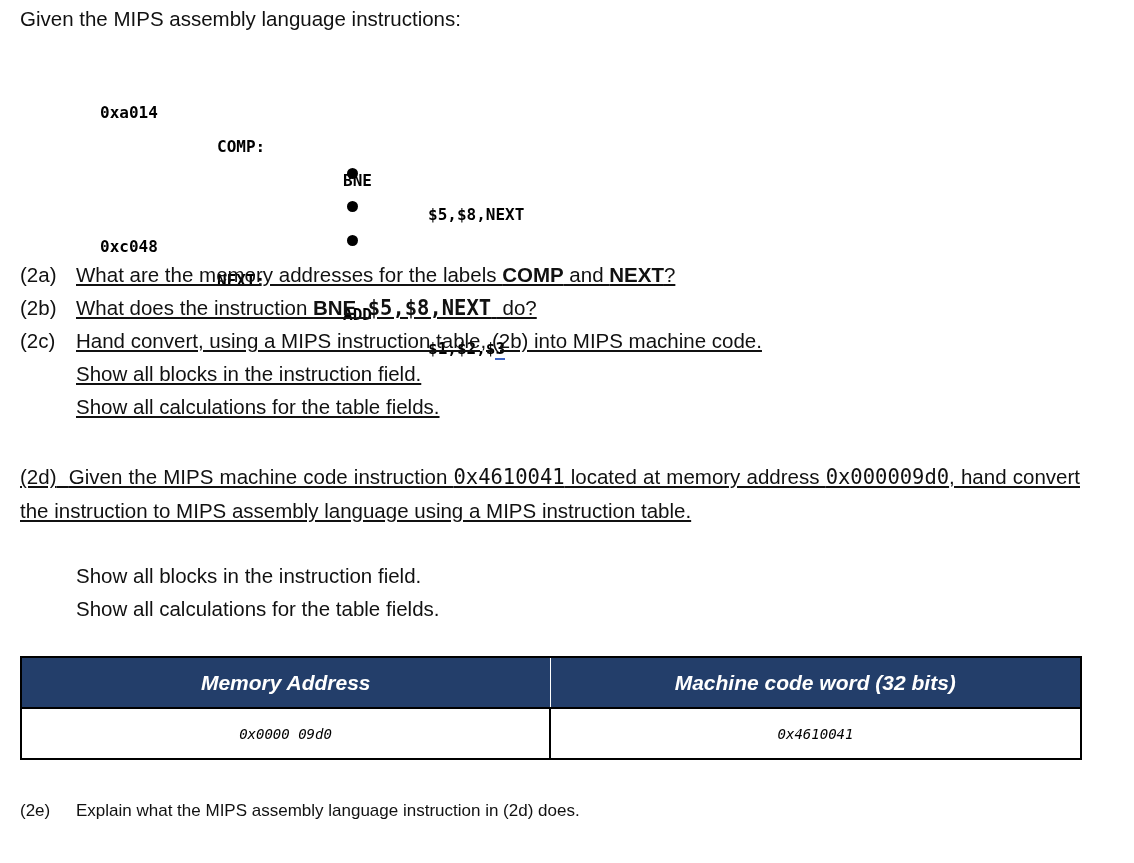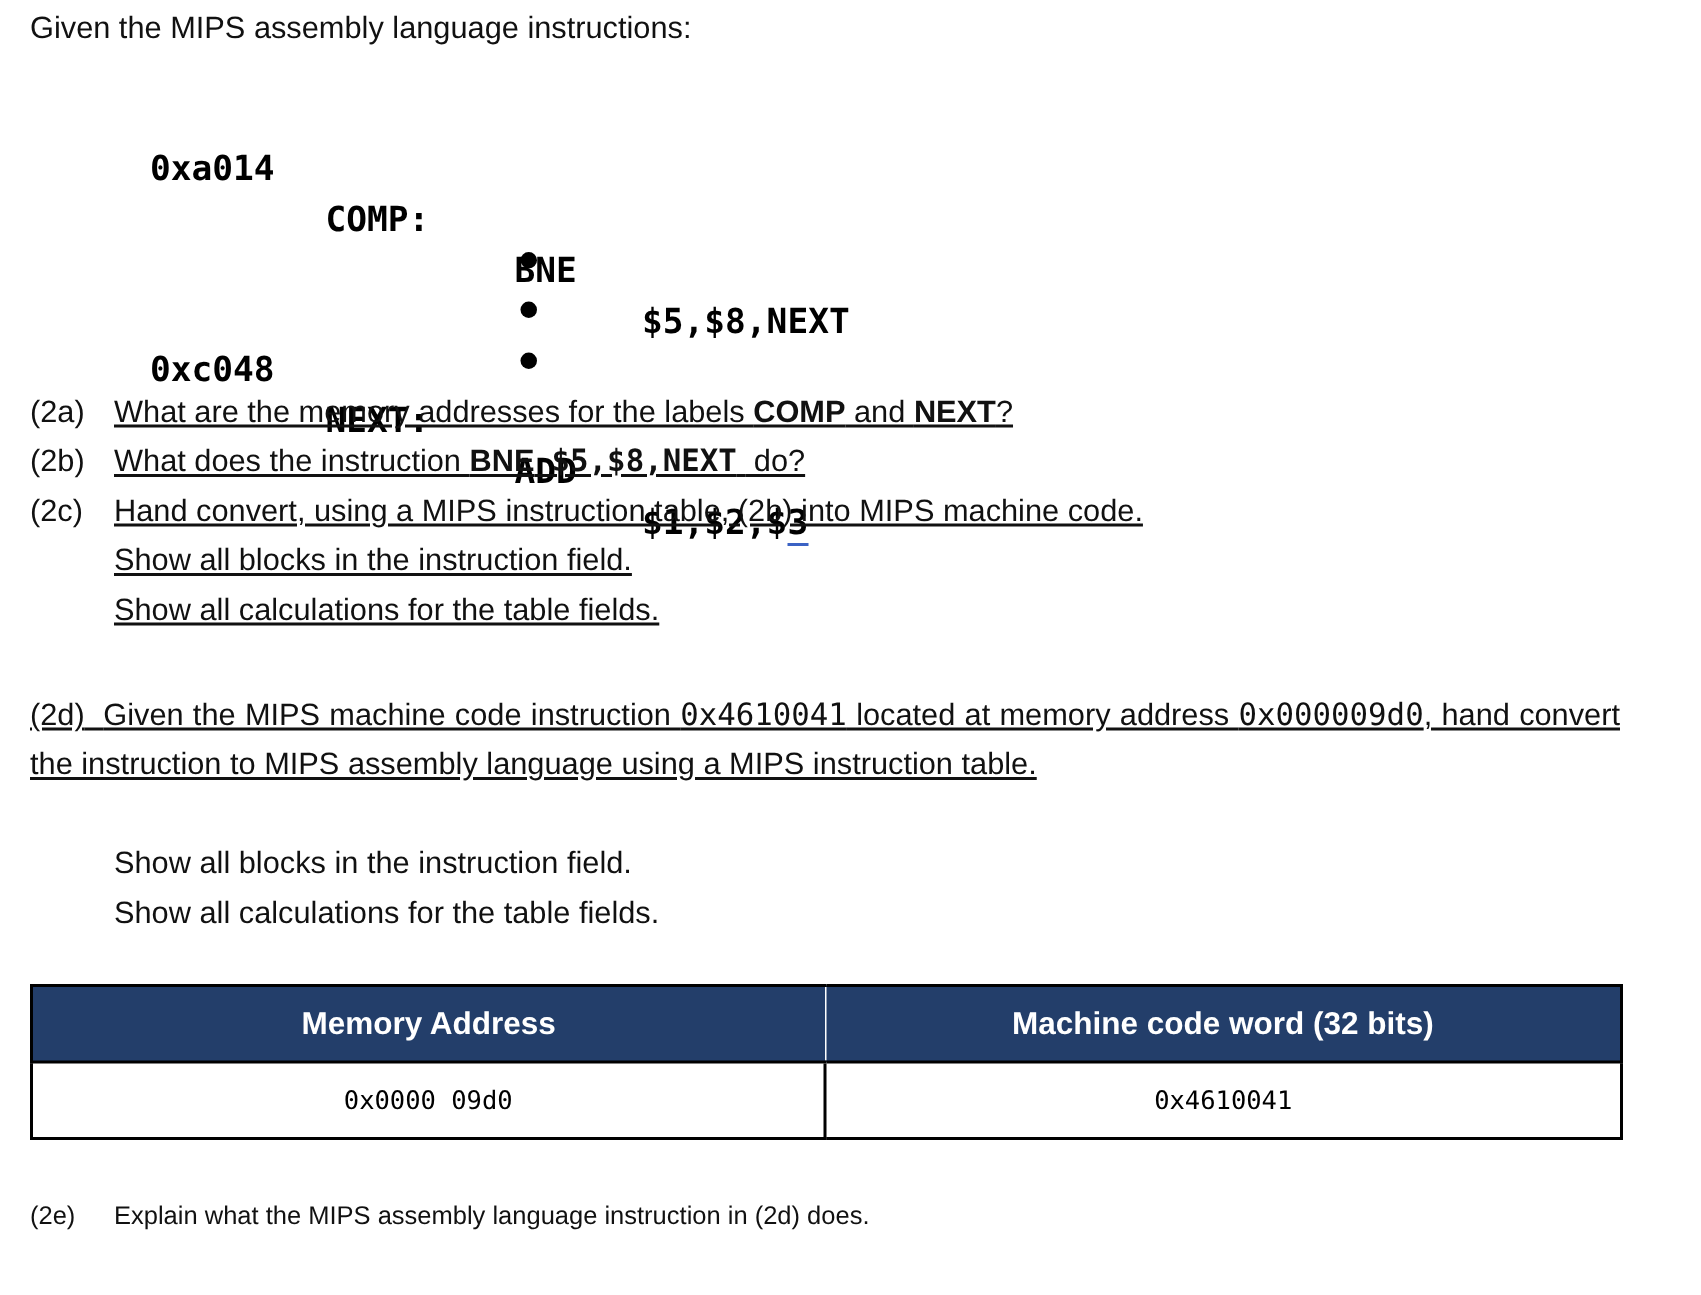--- a/index.html
+++ b/index.html
@@ -48,21 +48,21 @@
     width: 1134px;
     height: 172px;
   }
   .code-row {
     position: absolute;
     left: 0;
     width: 1134px;
     height: 34px;
     font-family: "DejaVu Sans Mono", monospace;
     font-weight: bold;
-    font-size: 23px;
+    font-size: 16px;
     line-height: 34px;
     color: #000000;
     white-space: pre;
   }
   .code-row .col-addr {
     position: absolute;
     left: 100px;
   }
   .code-row .col-label {
     position: absolute;
@@ -154,39 +154,40 @@
     width: 1060px;
     border-collapse: collapse;
     table-layout: fixed;
   }
   #answer-table th,
   #answer-table td {
     height: 49px;
     text-align: center;
     vertical-align: middle;
     padding: 0;
+    font-style: italic;
   }
   #answer-table th {
     background: #233E6A;
     color: #ffffff;
     font-family: "Liberation Sans", sans-serif;
     font-weight: bold;
     font-size: 21px;
     border-top: 2px solid #000000;
     border-bottom: 2px solid #000000;
     border-left: 2px solid #233E6A;
     border-right: 2px solid #233E6A;
   }
   #answer-table th.th-left  { border-left: 2px solid #000000; border-right: 1px solid #ffffff; }
   #answer-table th.th-right { border-right: 2px solid #000000; border-left: 1px solid #ffffff; }
   #answer-table td {
     background: #ffffff;
     color: #000000;
     font-family: "DejaVu Sans Mono", monospace;
-    font-size: 17px;
+    font-size: 14px;
     border: 2px solid #000000;
   }
   #answer-table col.col-a { width: 529px; }
   #answer-table col.col-b { width: 531px; }
 
   
   #question-2e {
     position: absolute;
     left: 20px;
     top: 794px;

